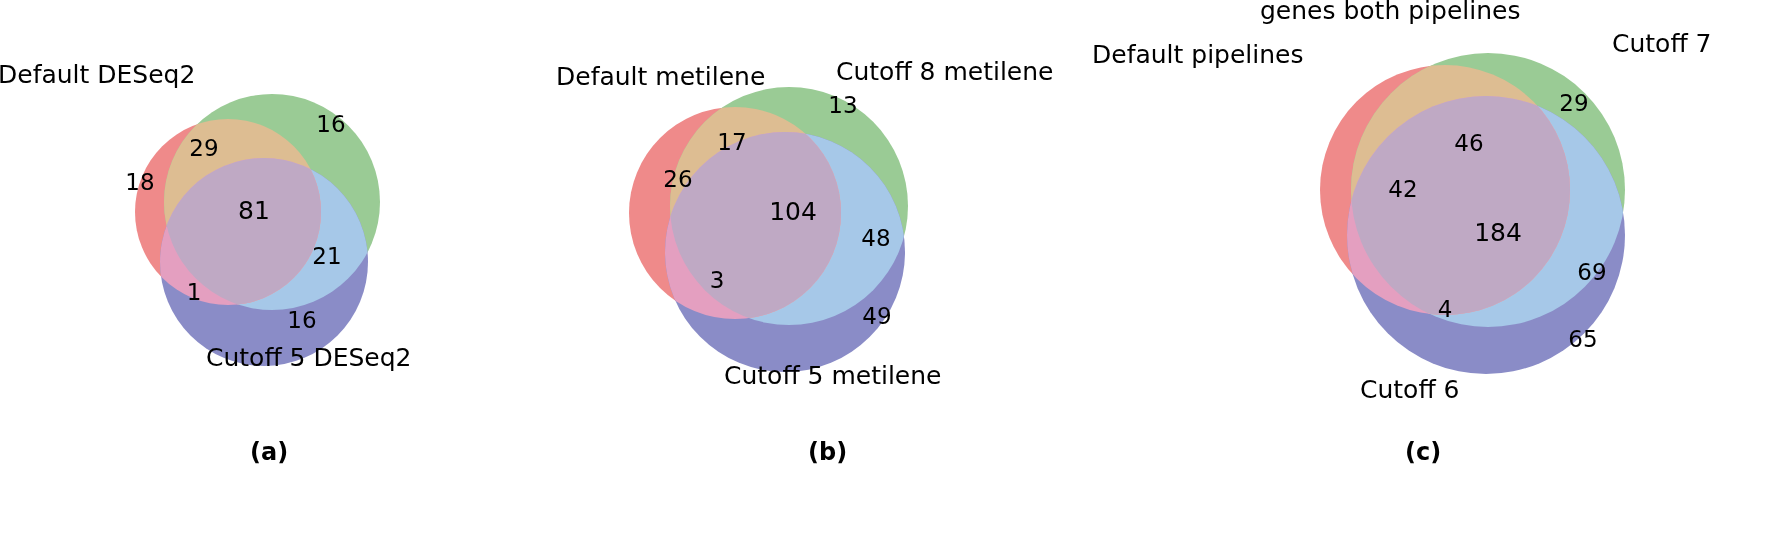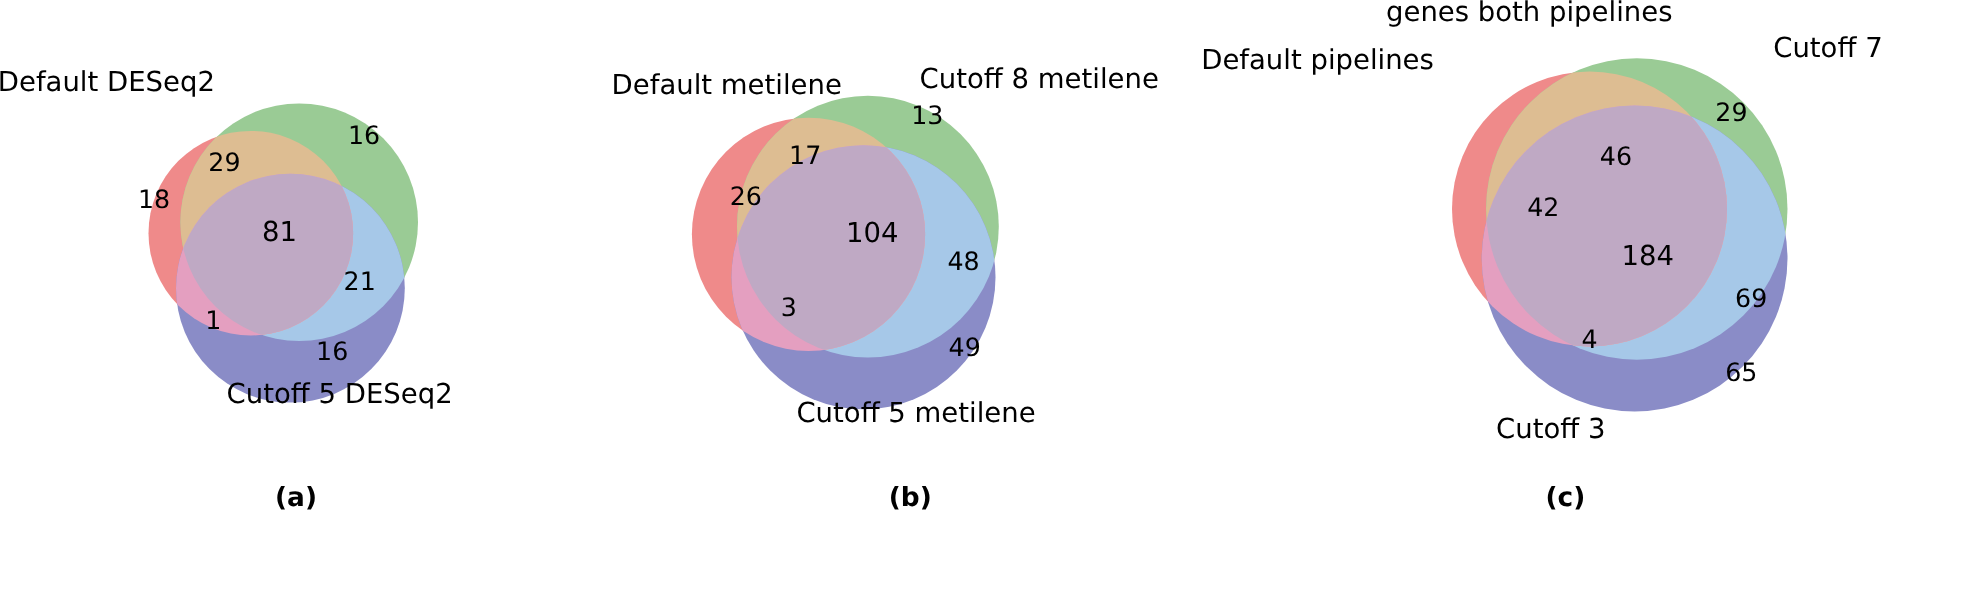--- a/index.html
+++ b/index.html
@@ -156,17 +156,17 @@
       <text class="num" x="419" y="104">29</text>
       <text class="num num-big" x="343" y="234">184</text>
       <text class="num" x="437" y="273">69</text>
       <text class="num" x="290" y="310">4</text>
       <text class="num" x="428" y="340">65</text>
     </svg>
 
     <div class="title" style="left:105px;top:-2px;">genes both pipelines</div>
     <div class="lbl" style="left:-63px;top:42px;">Default pipelines</div>
     <div class="lbl" style="left:457px;top:31px;">Cutoff 7</div>
-    <div class="lbl" style="left:205px;top:377px;">Cutoff 3</div>
+    <div class="lbl" style="left:205px;top:377px;">Cutoff 6</div>
     <div class="caption" style="left:250px;top:438px;">(c)</div>
   </div>
 
 </div>
 
 </body></html>

